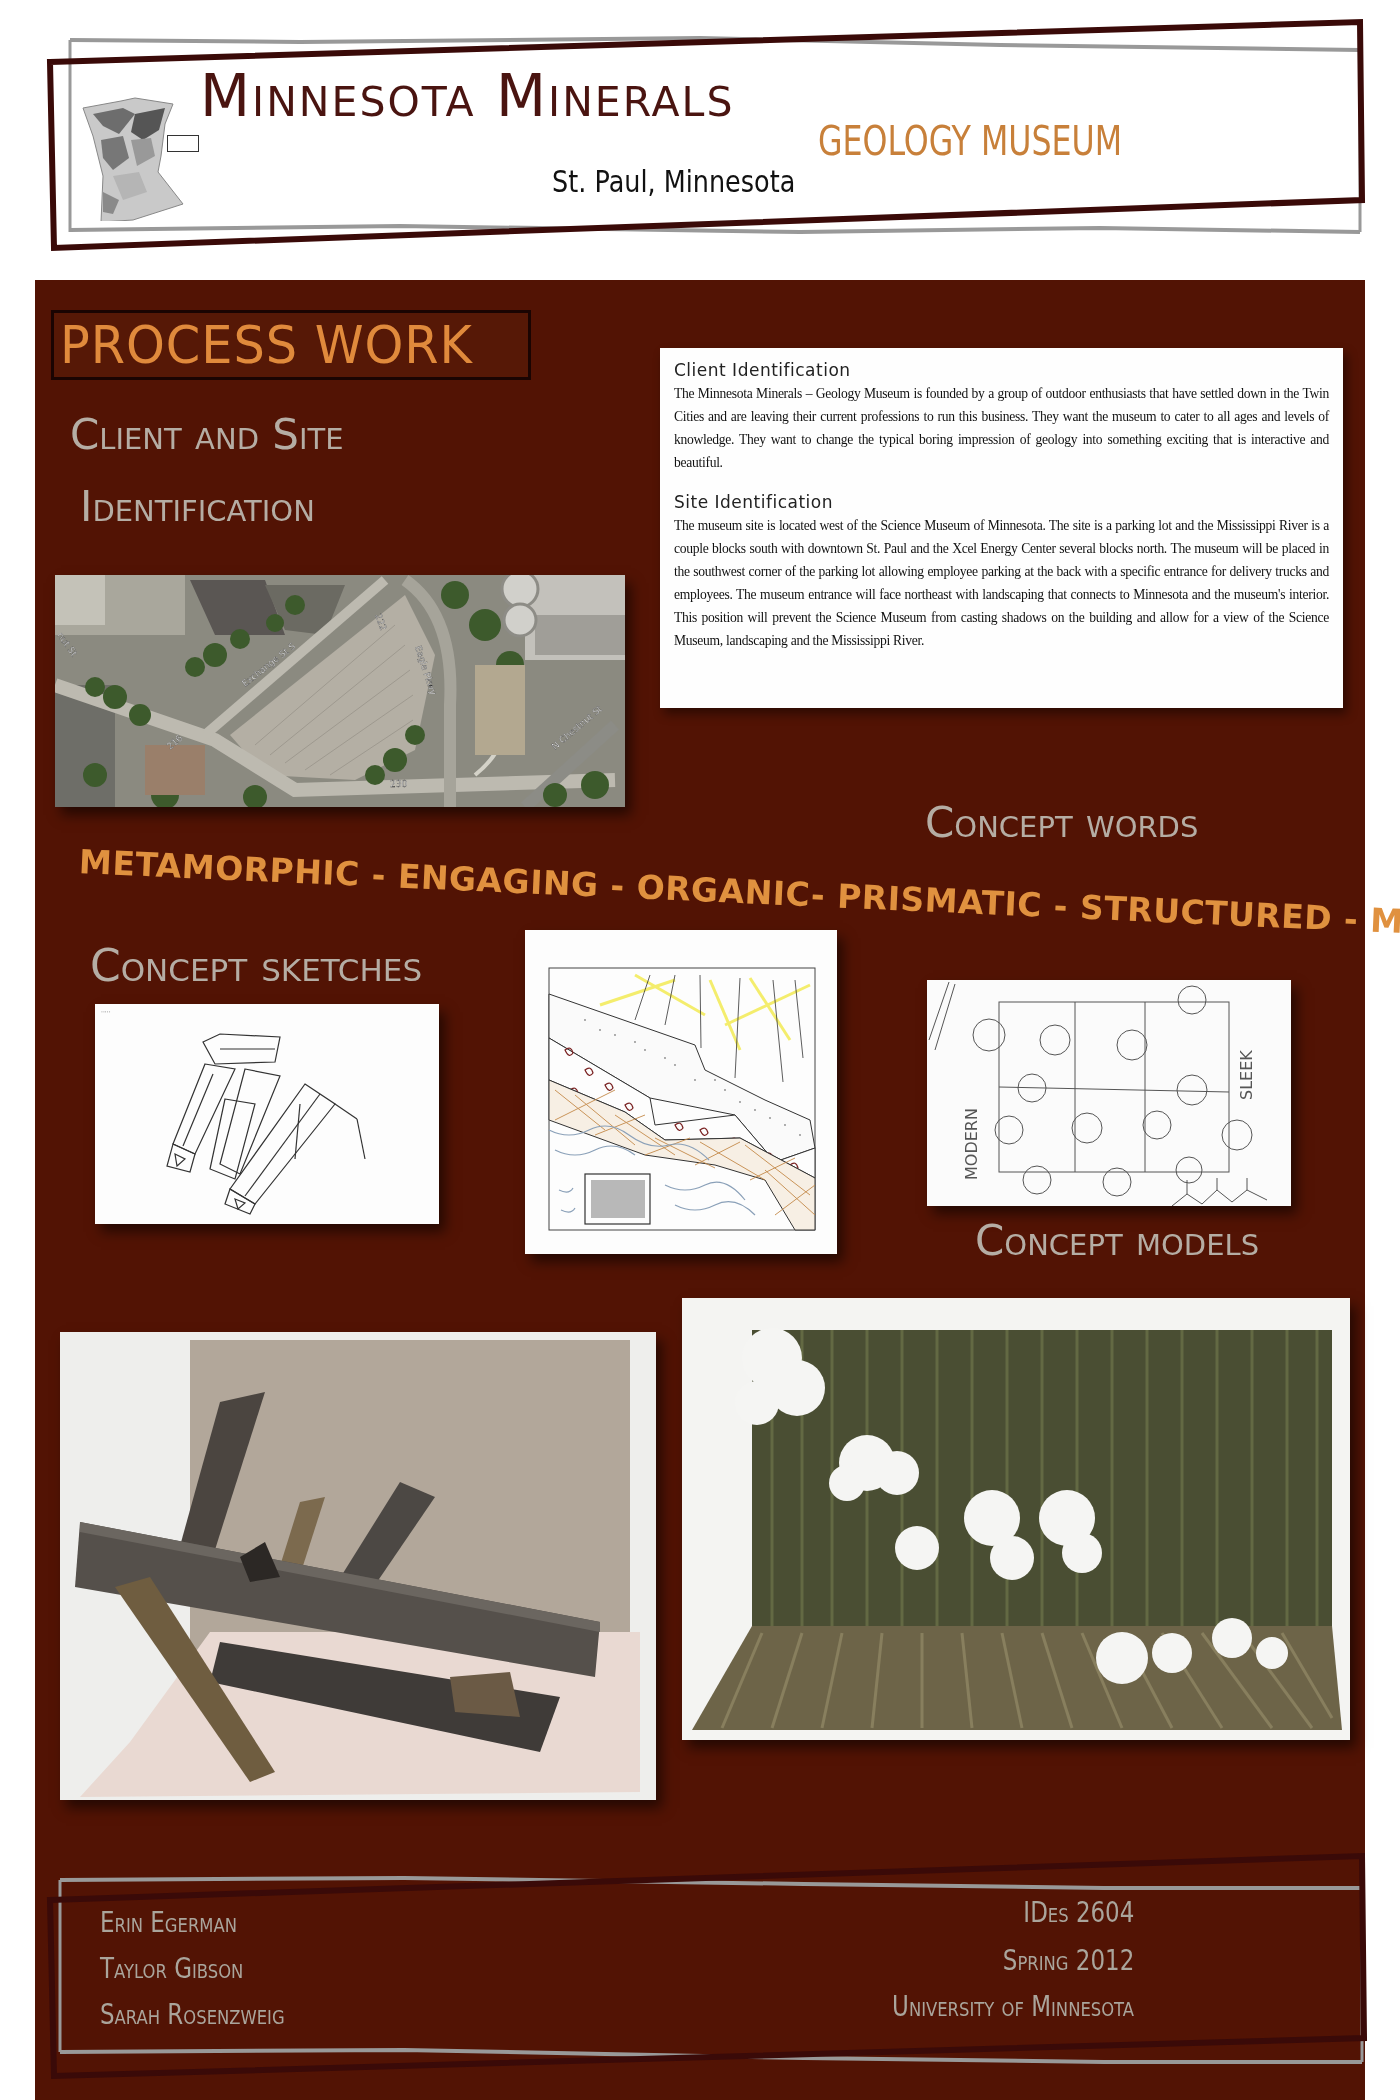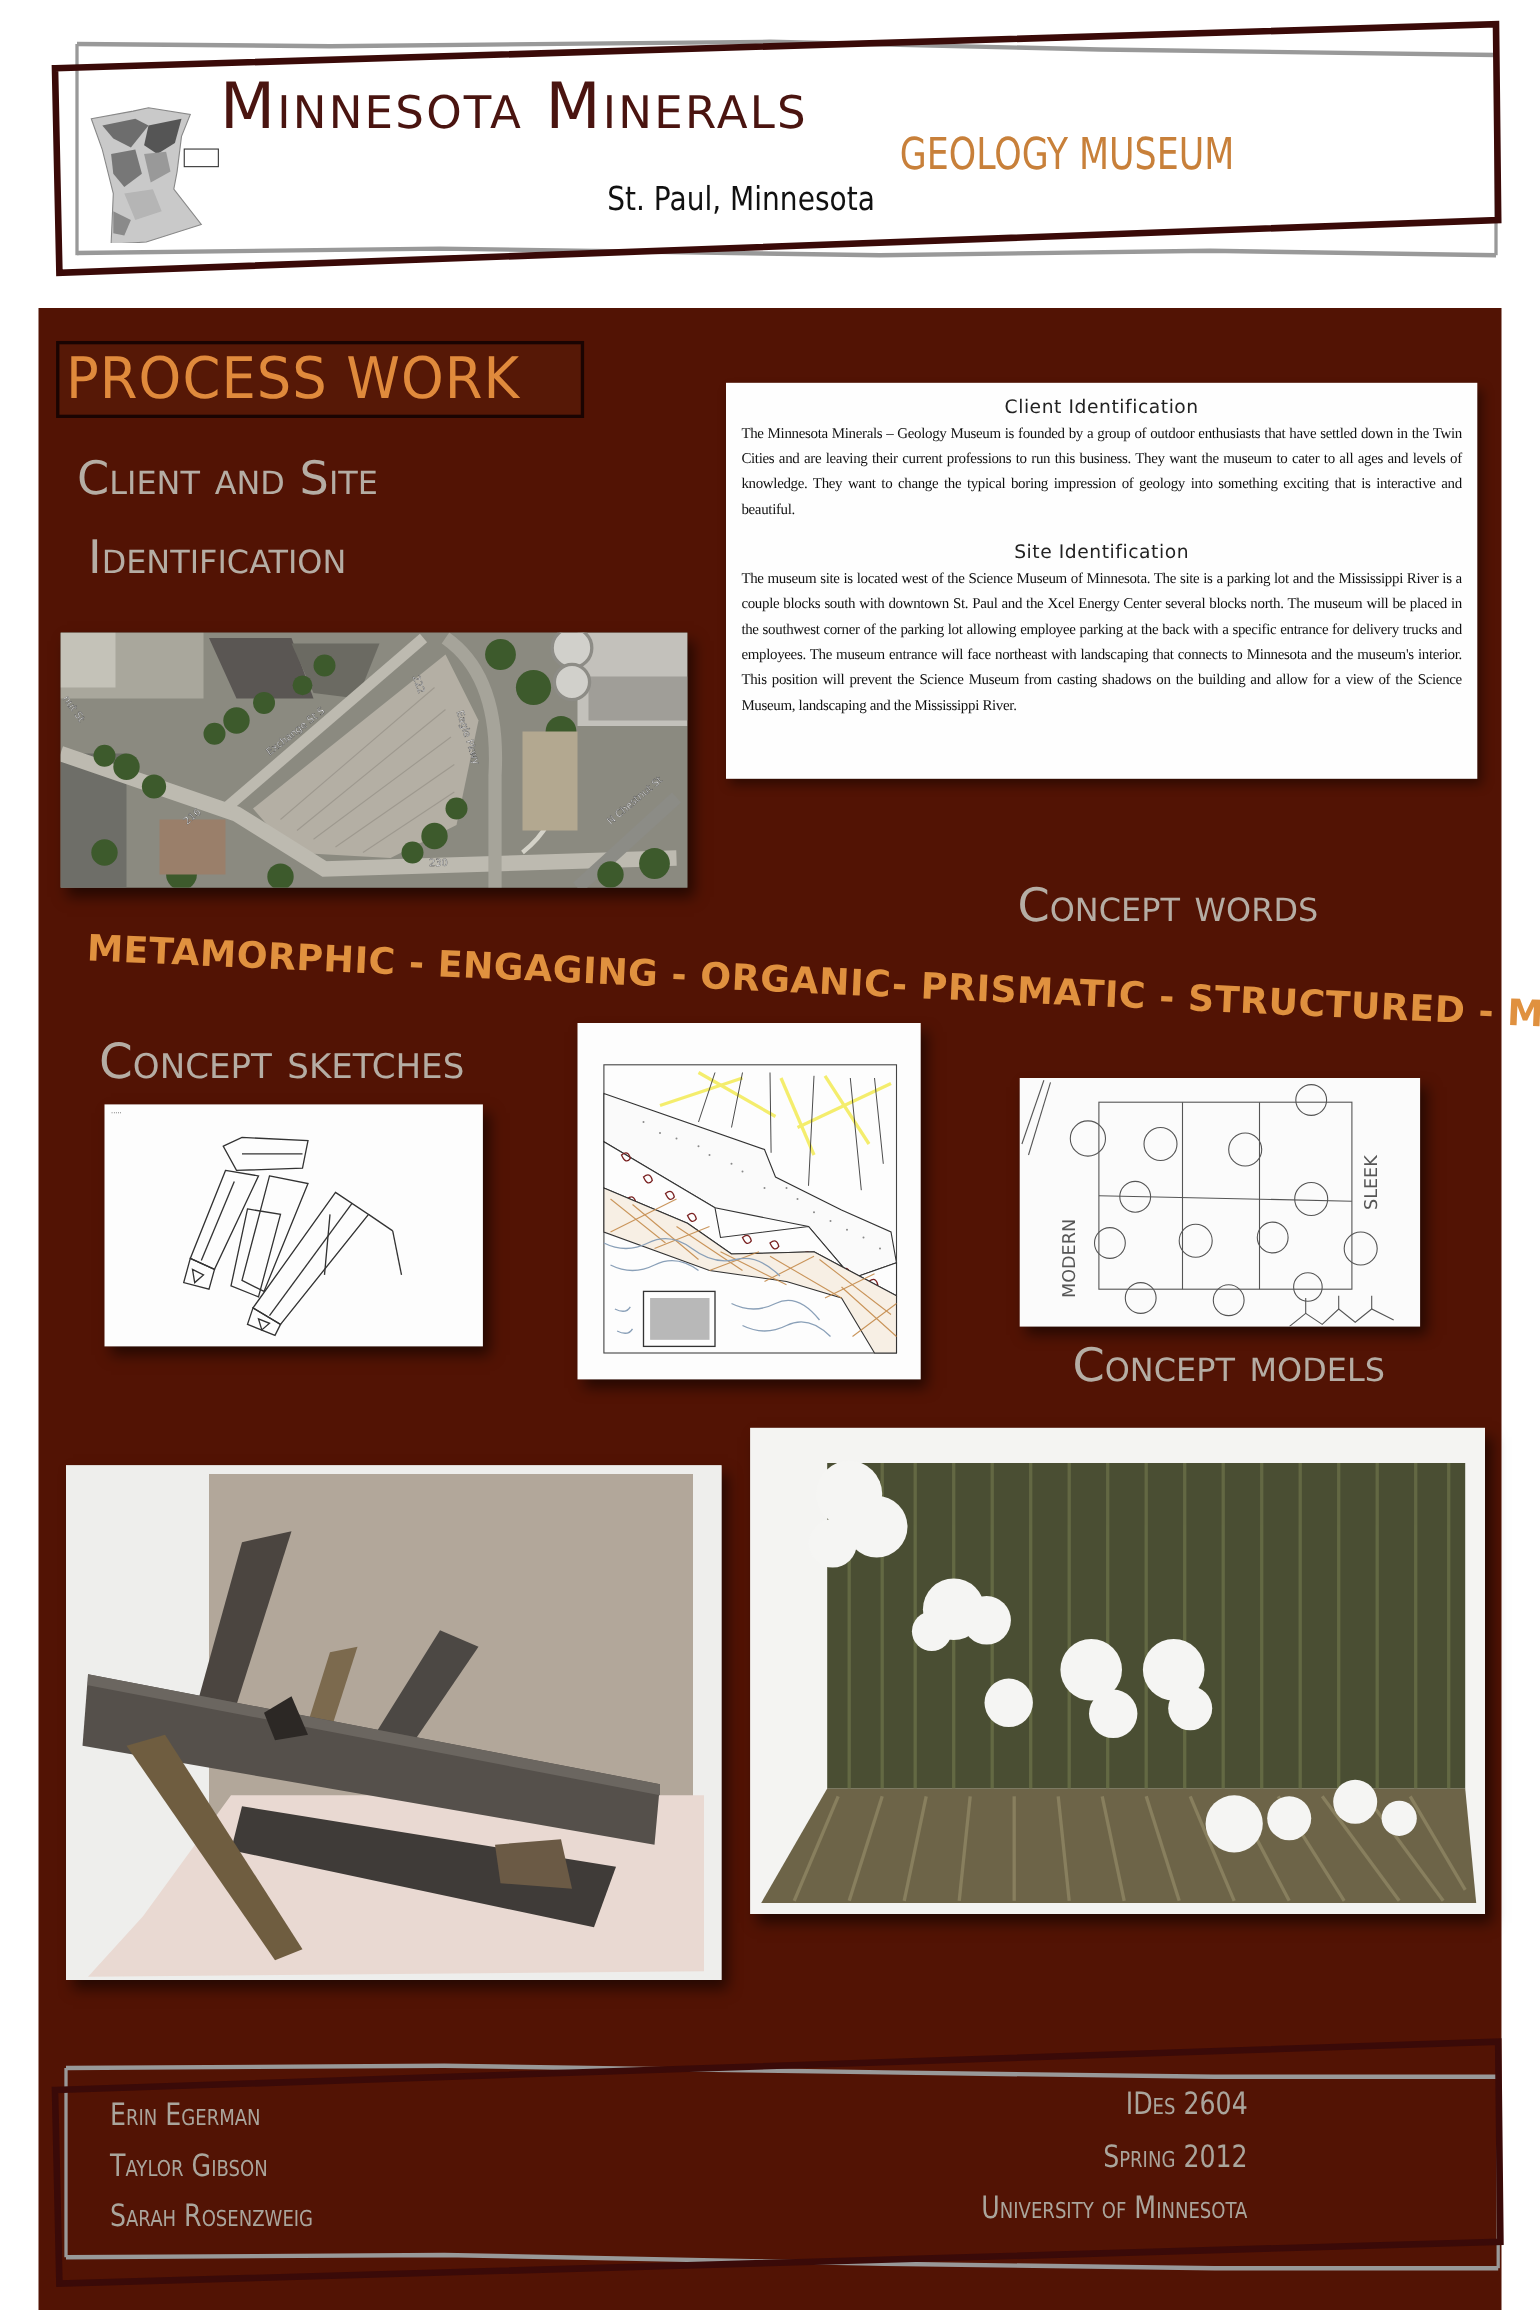--- a/index.html
+++ b/index.html
@@ -18,21 +18,21 @@
   .panel { position: absolute; left: 35px; top: 280px; width: 1330px; height: 1972px; background: #521304; }
 
   .pw-box { position: absolute; left: 16px; top: 30px; width: 480px; height: 70px; border: 3px solid #1a0402; background: #561806; box-sizing: border-box; }
   .pw-text { position: absolute; left: 6px; top: 2px; font-family: "DejaVu Sans", sans-serif; font-size: 52px; color: #e08a3c; letter-spacing: 1px; white-space: nowrap; transform: scaleX(0.95); transform-origin: left; }
 
   .heading-gray { position: absolute; font-family: "DejaVu Sans", sans-serif; color: #b5ada4; font-variant: small-caps; white-space: nowrap; }
   .h-client1 { left: 35px; top: 130px; font-size: 42px; }
   .h-client2 { left: 45px; top: 202px; font-size: 42px; }
 
   .text-card { position: absolute; left: 625px; top: 68px; width: 683px; height: 360px; background: #fefefe; box-shadow: 4px 6px 10px rgba(0,0,0,0.45); box-sizing: border-box; padding: 12px 14px 10px 14px; }
-  .card-h { font-family: "DejaVu Sans", sans-serif; font-size: 17px; color: #222; margin: 0 0 2px 0; letter-spacing: 0.5px; text-align: center; }
+  .card-h { font-family: "DejaVu Sans", sans-serif; font-size: 17px; color: #222; margin: 0 0 2px 0; letter-spacing: 0.5px; }
   .card-p { font-family: Liberation Serif, serif; font-size: 13.6px; color: #111; line-height: 23px; margin: 0 0 18px 0; letter-spacing: -0.3px; text-align: justify; }
 
   .aerial { position: absolute; left: 20px; top: 295px; width: 570px; height: 232px; box-shadow: 6px 8px 12px rgba(0,0,0,0.55); overflow: hidden; background: #7d7c72; }
 
   .h-words { left: 890px; top: 518px; font-size: 42px; }
   .concept-words { position: absolute; left: 45px; top: 562px; font-family: "DejaVu Sans", sans-serif; font-size: 33px; color: #e0913f; letter-spacing: 0.5px; white-space: nowrap; transform: rotate(2.6deg); transform-origin: left top; font-weight: bold; }
 
   .h-sketches { left: 55px; top: 660px; font-size: 44px; }
   .sketch1 { position: absolute; left: 60px; top: 724px; width: 344px; height: 220px; background: #fdfdfd; box-shadow: 6px 8px 12px rgba(0,0,0,0.55); overflow: hidden; }
   .sketch2 { position: absolute; left: 490px; top: 650px; width: 312px; height: 324px; background: #fdfdfd; box-shadow: 6px 8px 12px rgba(0,0,0,0.55); overflow: hidden; }

